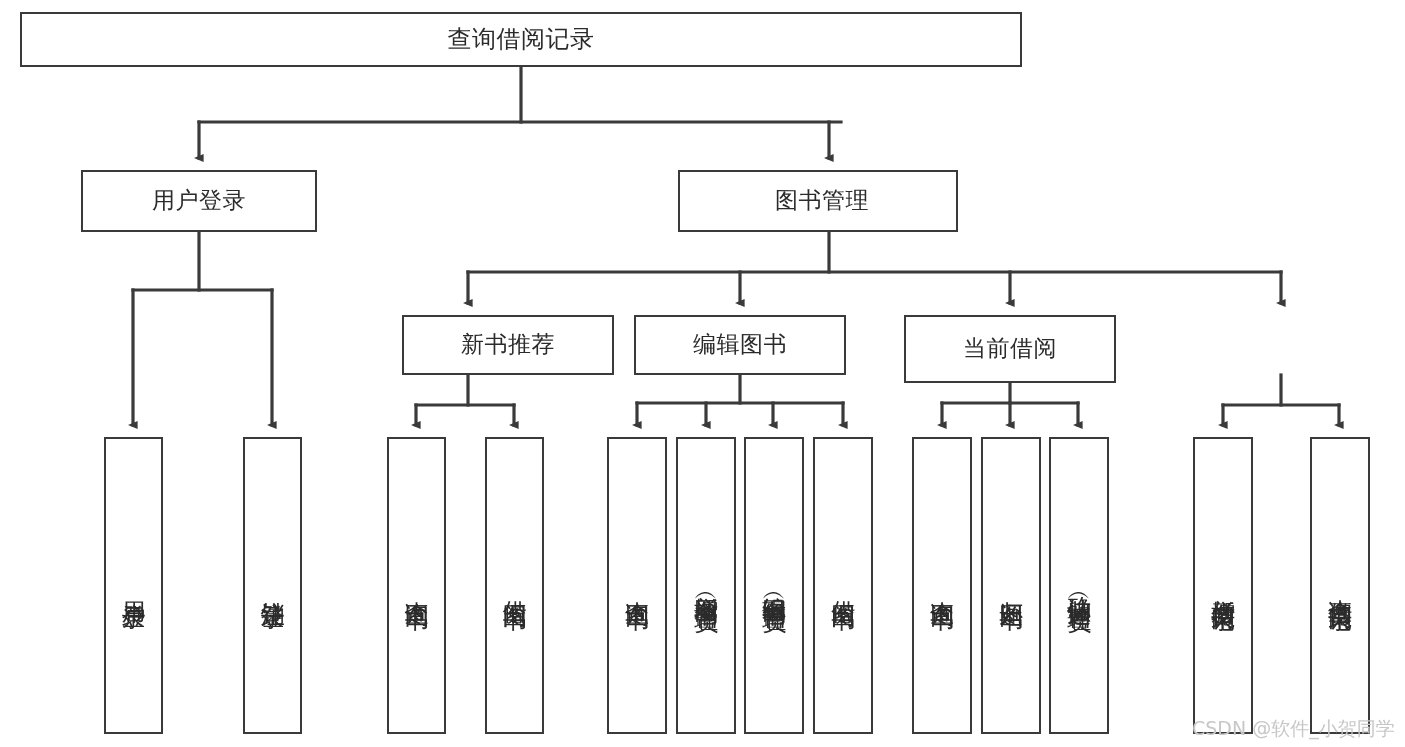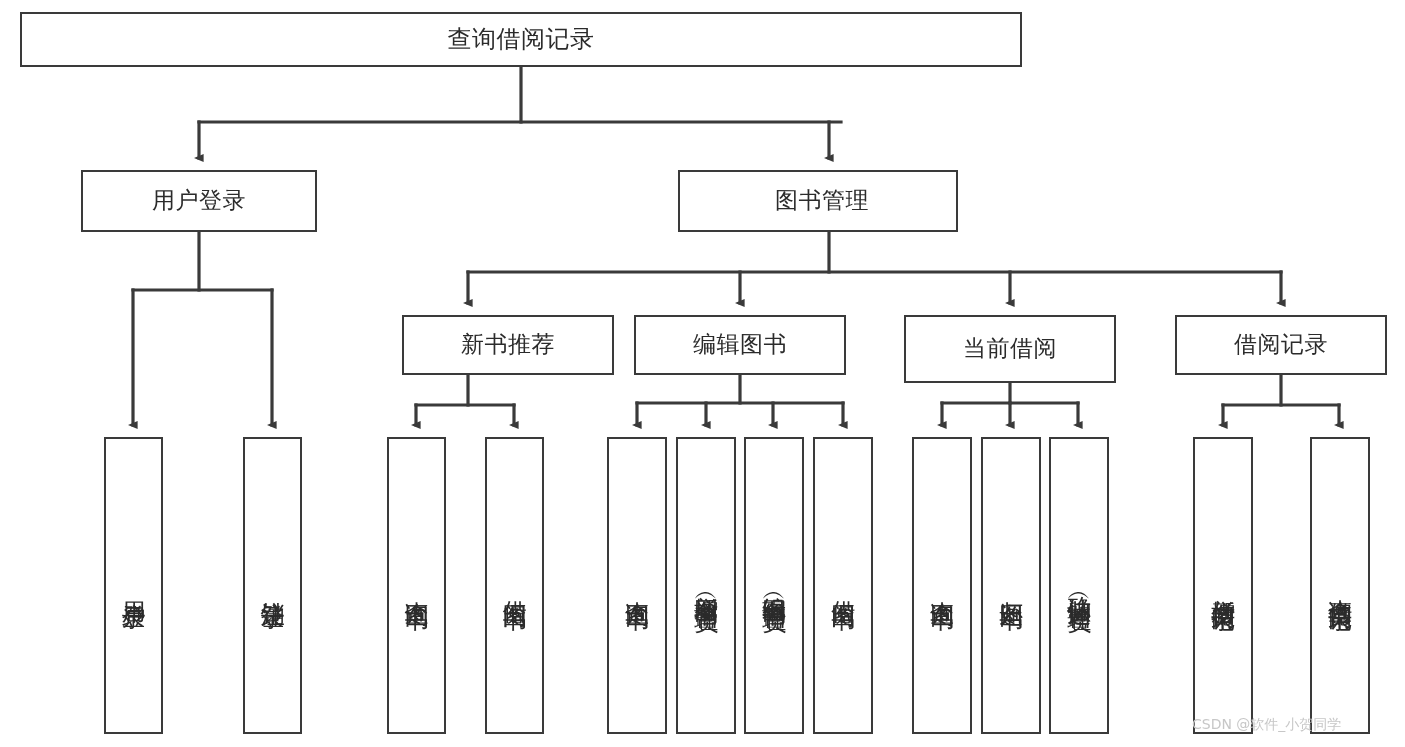--- a/index.html
+++ b/index.html
@@ -60,21 +60,21 @@
     writing-mode: vertical-rl;
     text-orientation: upright;
     font-size: 24px;
     line-height: 1.02;
     letter-spacing: 2px;
     max-height: 100%;
   }
   .watermark {
     position: absolute;
     color: #c7c7c7;
-    font-size: 14px;
+    font-size: 19px;
     white-space: nowrap;
     font-family: "DejaVu Sans", "Liberation Sans", sans-serif;
   }
 </style>
 </head>
 <body>
 
 <div id="canvas">
 
   <svg class="wires" viewBox="0 0 1405 747" xmlns="http://www.w3.org/2000/svg">
@@ -144,23 +144,20 @@
   </div>
 
   <div class="node horiz" style="left:634px; top:315px; width:212px; height:60px;">
     <span class="node-label">编辑图书</span>
   </div>
 
   <div class="node horiz" style="left:904px; top:315px; width:212px; height:68px;">
     <span class="node-label">当前借阅</span>
   </div>
 
-  <div class="node horiz" style="left:1175px; top:315px; width:212px; height:60px;">
-    <span class="node-label">借阅记录</span>
-  </div>
 
   <div class="node vert" style="left:104px; top:437px; width:59px; height:297px;">
     <span class="node-label">用户登录</span>
   </div>
 
   <div class="node vert" style="left:243px; top:437px; width:59px; height:297px;">
     <span class="node-label">注销登录</span>
   </div>
 
   <div class="node vert" style="left:387px; top:437px; width:59px; height:297px;">

